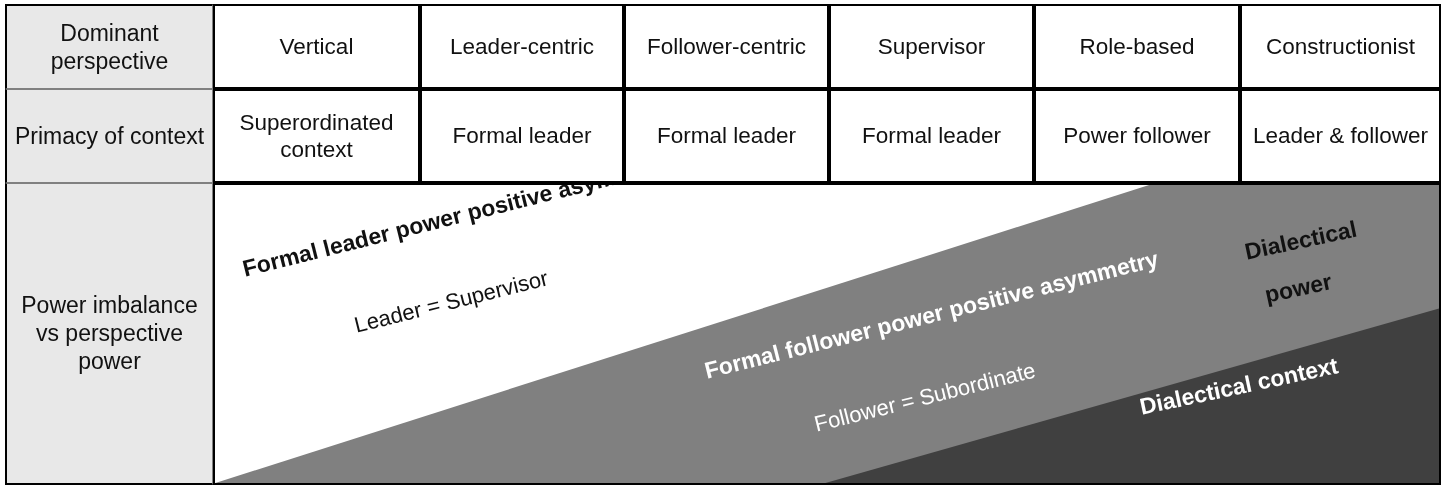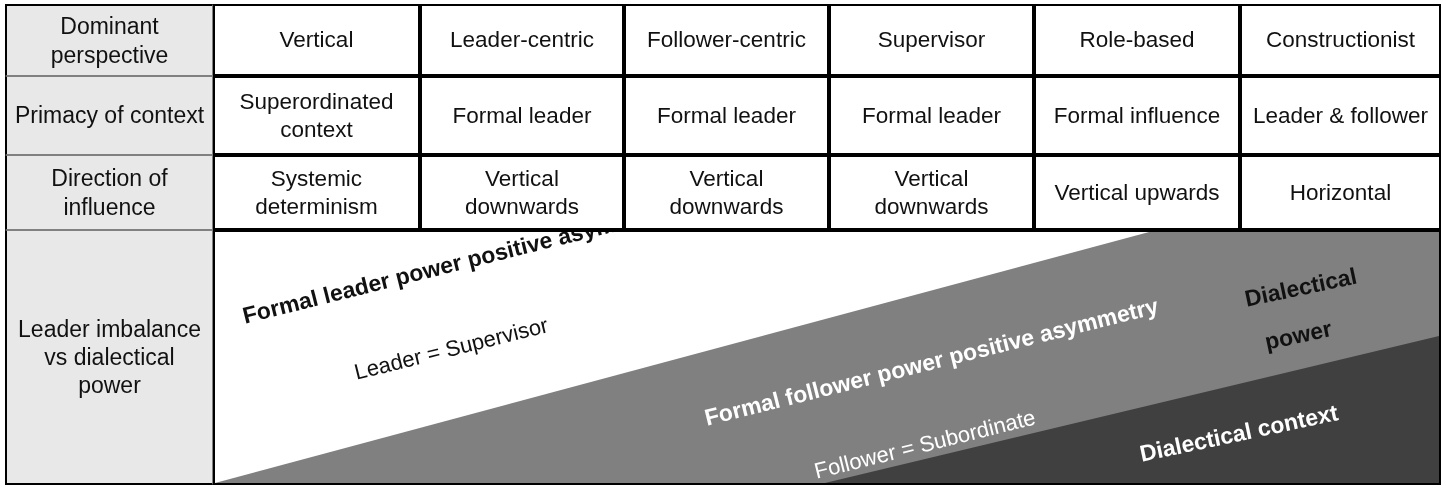--- a/index.html
+++ b/index.html
@@ -126,36 +126,27 @@
         <td>Role-based</td>
         <td>Constructionist</td>
       </tr>
 
       <tr style="height:79px">
         <td class="rowhead">Primacy of context</td>
         <td>Superordinated context</td>
         <td>Formal leader</td>
         <td>Formal leader</td>
         <td>Formal leader</td>
-        <td>Formal influence</td>
+        <td>Power follower</td>
         <td>Leader &amp; follower</td>
       </tr>
 
-      <tr style="height:75px">
-        <td class="rowhead">Direction of influence</td>
-        <td>Systemic determinism</td>
-        <td>Vertical downwards</td>
-        <td>Vertical downwards</td>
-        <td>Vertical downwards</td>
-        <td>Vertical upwards</td>
-        <td>Horizontal</td>
-      </tr>
 
       <tr style="height:255px">
-        <td class="rowhead">Leader imbalance vs dialectical power</td>
+        <td class="rowhead">Power imbalance vs perspective power</td>
         <td class="graphic-cell" colspan="6">
 
           <div class="graphic">
             <svg viewBox="0 0 1216 251" preserveAspectRatio="none">
 
               <rect x="0" y="0" width="1216" height="251" fill="#ffffff"></rect>
 
               <polygon points="0,251 928,0 1216,0 1216,251" fill="#808080"></polygon>
 
               <polygon points="606,251 1216,104 1216,251" fill="#404040"></polygon>

